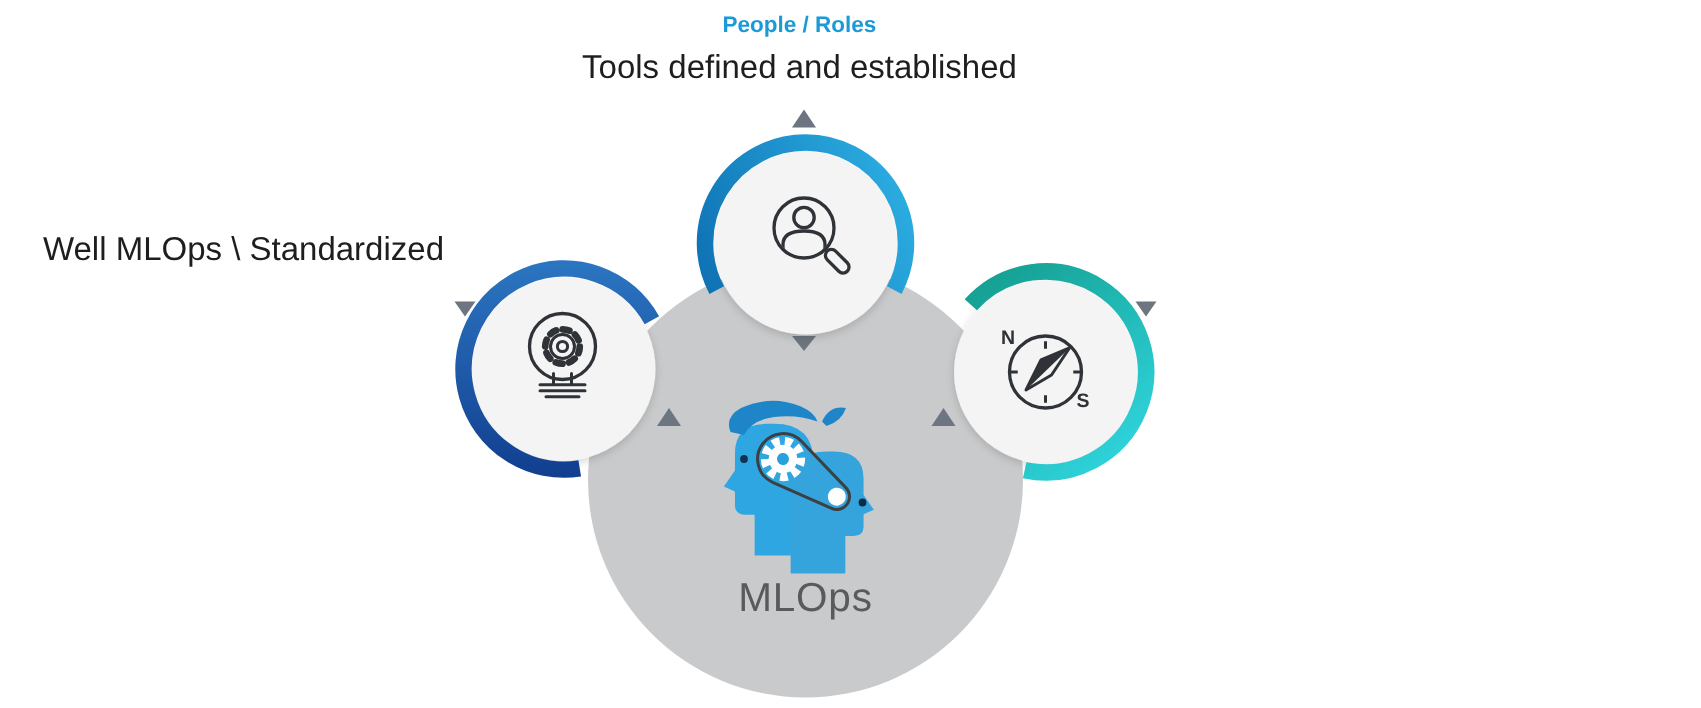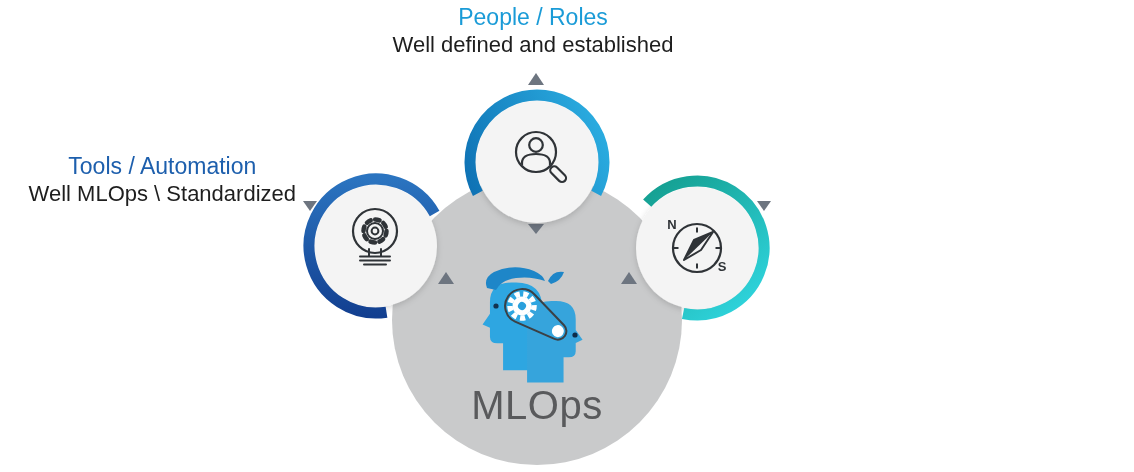--- a/index.html
+++ b/index.html
@@ -2,31 +2,31 @@
 <html style="--people_accent: #1a9bd7; --tools_accent: #1d5fad; --processes_accent: #1cc3d1; --ring_people_from: #0c6cb0; --ring_people_to: #2aabdf; --ring_tools_from: #123f90; --ring_tools_to: #2b74c0; --ring_processes_from: #149e8f; --ring_processes_to: #30d6e0; --center_circle: #c9cacb; --node_circle: #f4f4f4; --arrow: #6d7580; --subtitle_text: #1e1e1e; --center_label_text: #595a5c; --icon_stroke: #2f3337; --head_back: #2ea6e1; --head_hair: #1e86c8; --head_front_from: #36a4dc; --head_front_to: #1f72b8;"><head>
 <meta charset="utf-8">
 <style>
   html,body { margin:0; padding:0; background:#ffffff; }
   .stage {
     position:relative; width:1134px; height:472px; overflow:hidden;
     background:#ffffff; font-family:"Liberation Sans", sans-serif;
   }
   .stage svg { position:absolute; left:0; top:0; }
   .label-block { position:absolute; }
-  .label-title { font-weight:400; font-size:23px; line-height:28px; white-space:nowrap;text-align:center; }
+  .label-title { font-weight:700; font-size:15px; line-height:28px; white-space:nowrap;text-align:center; }
   .label-sub   { font-size:22px; line-height:27px; color:var(--subtitle_text); white-space:nowrap; }
   .people-block    { top:3px;  left:283px; width:500px; text-align:center; }
   .tools-block     { top:152px; right:838px; text-align:right; }
   .processes-block { top:154px; left:750px; width:360px; text-align:center; }
   .people-block    .label-title { color:var(--people_accent); }
   .tools-block     .label-title { color:var(--tools_accent); }
   .processes-block .label-title { color:var(--processes_accent); }
   .center-label {
     position:absolute; top:383px; left:417px; width:240px; text-align:center;
-    font-size:40px; letter-spacing:0.5px; color:var(--center_label_text);
+    font-size:27px; letter-spacing:0.5px; color:var(--center_label_text);
   }
   .compass-letter { font-family:"Liberation Sans", sans-serif; font-weight:700; font-size:13px; fill:#2f3337; }
 </style>
 </head>
 <body>
 
 <div class="stage">
 
   <svg width="1134" height="472" viewBox="0 0 1134 472">
     <defs>
@@ -121,24 +121,23 @@
         <path d="M713,232 L701,250 L684,260 L694,240 Z" fill="#f4f4f4" style="fill:var(--node_circle)" stroke="#2f3337" stroke-width="2" stroke-linejoin="round"></path>
         <path d="M713,232 L694,240 L684,260 Z" fill="#2f3337" style="fill:var(--icon_stroke)"></path>
         <text x="672" y="229" text-anchor="middle" class="compass-letter">N</text>
         <text x="722" y="271" text-anchor="middle" class="compass-letter">S</text>
       </g>
     </g>
   </svg>
 
   <div class="label-block people-block">
     <div class="label-title">People / Roles</div>
-    <div class="label-sub">Well defined and established</div>
+    <div class="label-sub">Tools defined and established</div>
   </div>
 
   <div class="label-block tools-block">
-    <div class="label-title">Tools / Automation</div>
     <div class="label-sub">Well MLOps \ Standardized</div>
   </div>
 
 
   <div class="center-label">MLOps</div>
 
 </div>
 
 </body></html>

